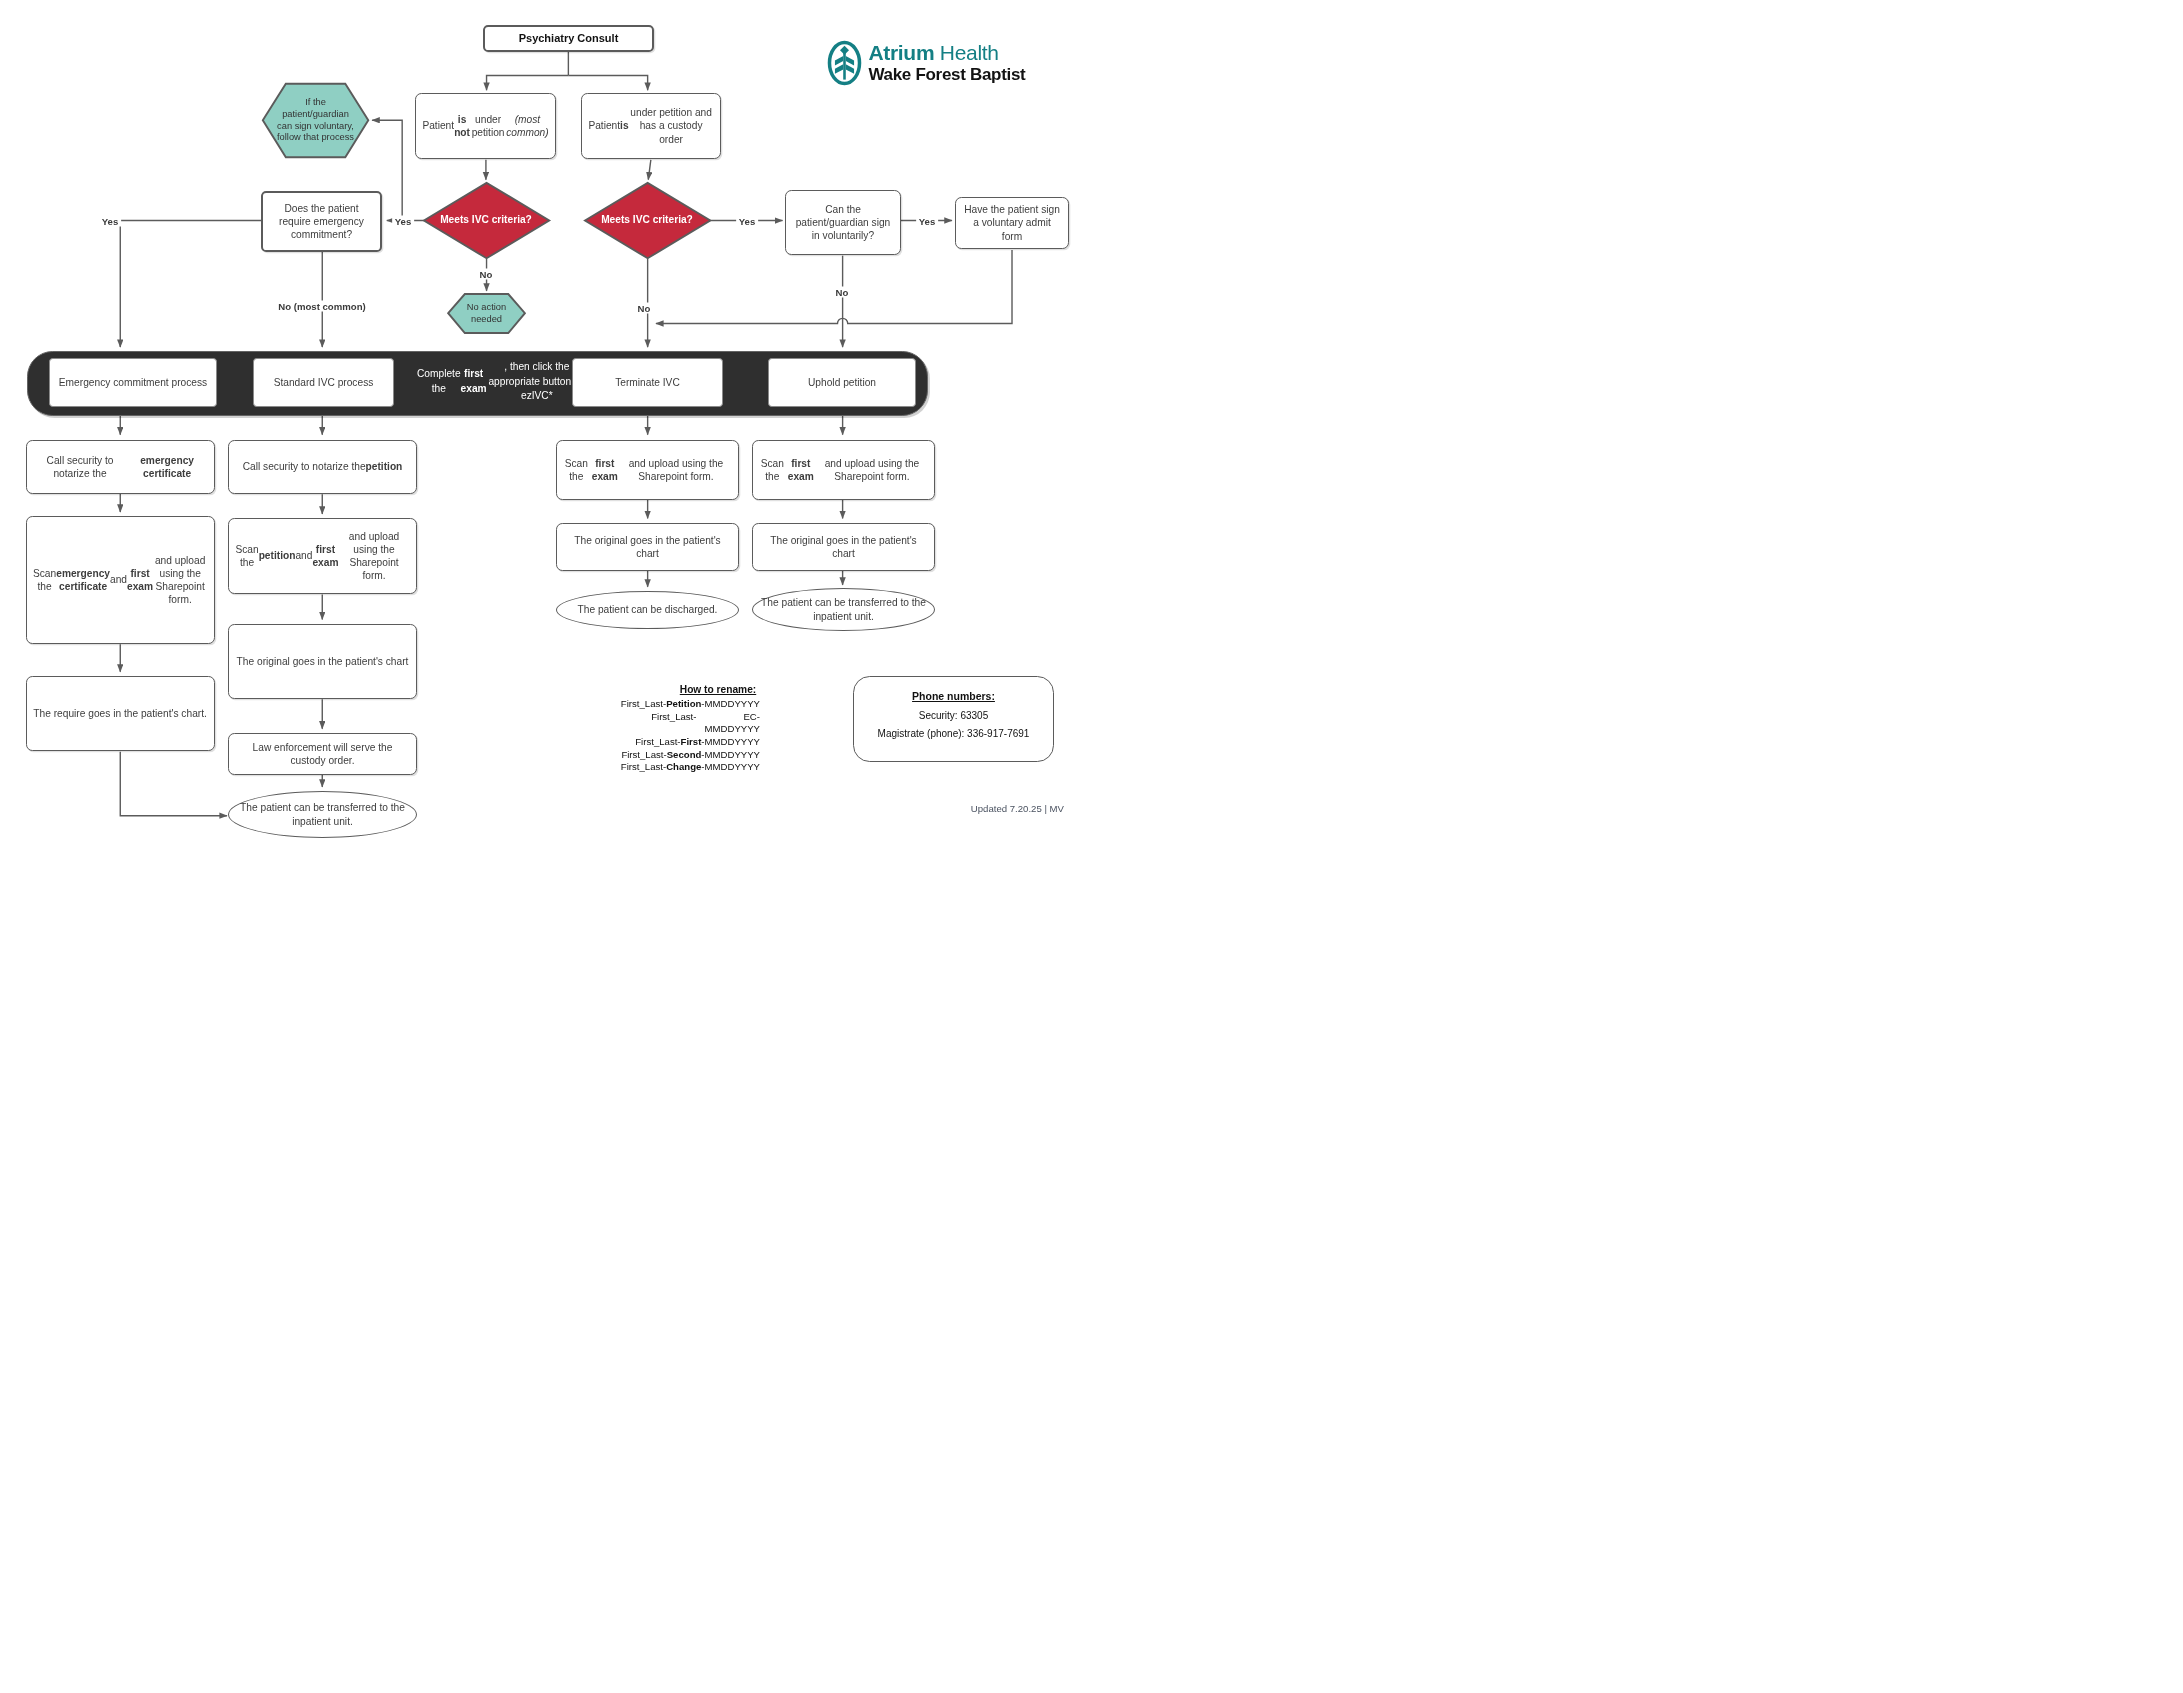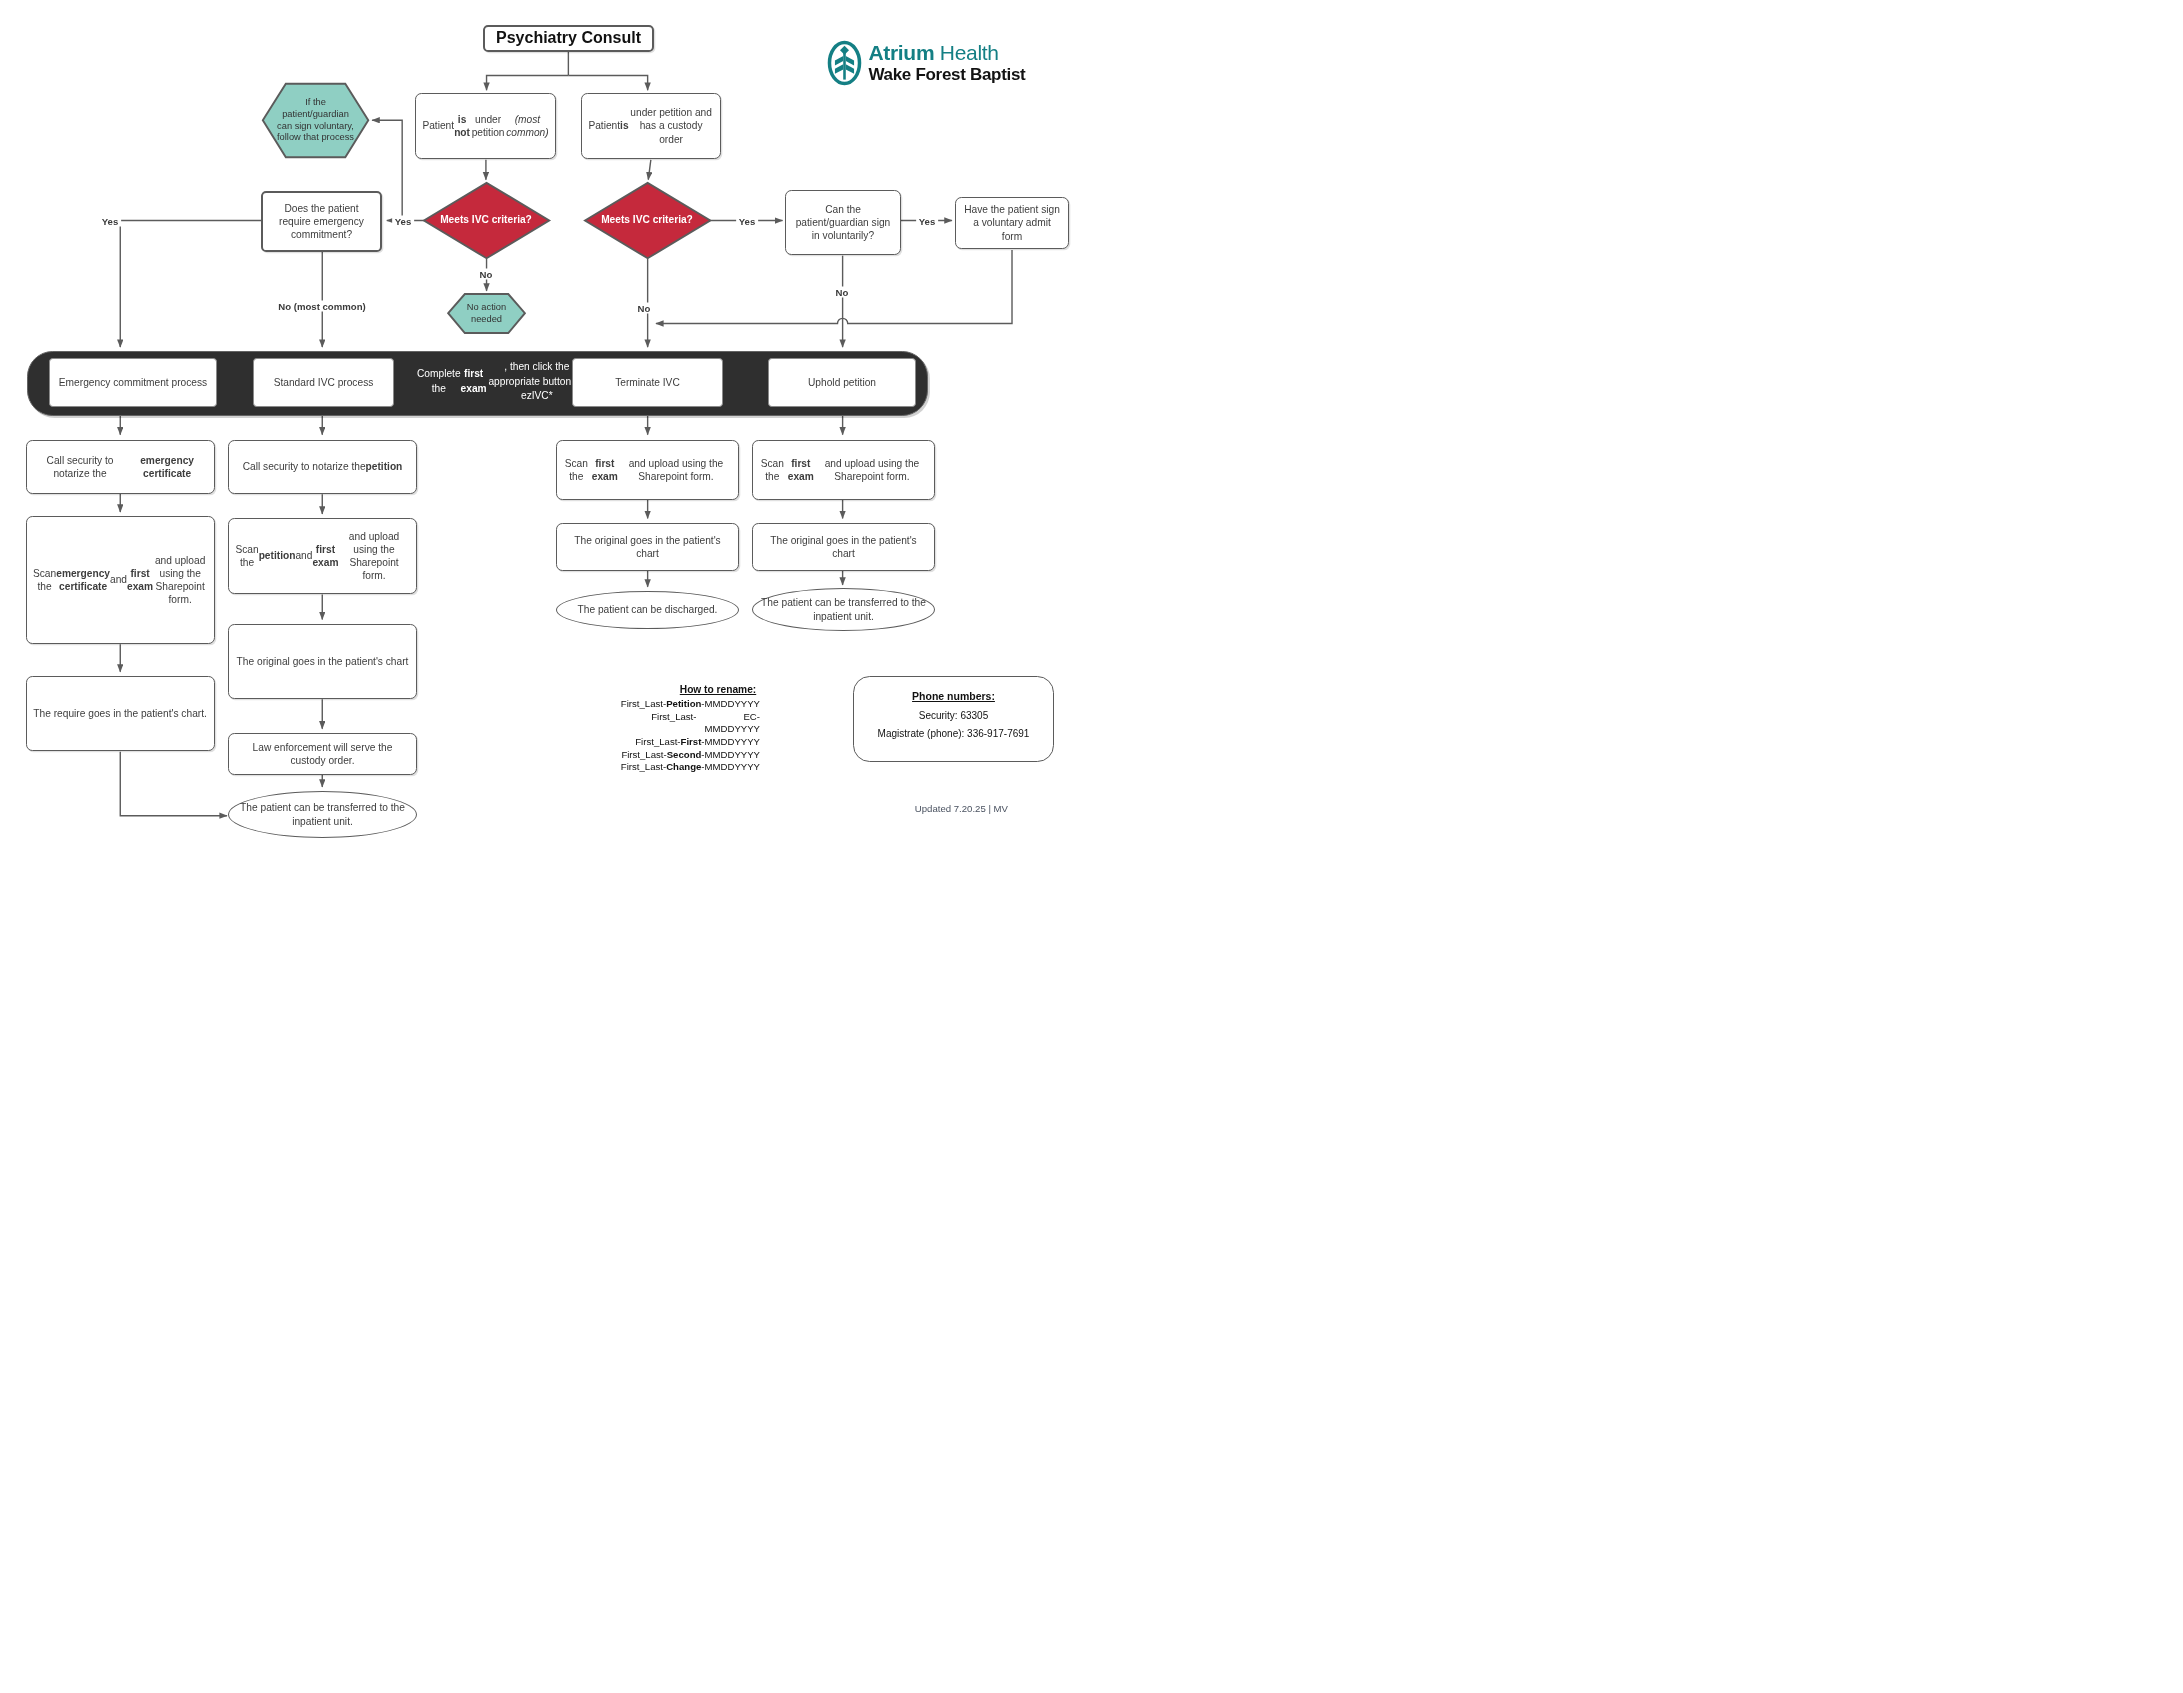--- a/index.html
+++ b/index.html
@@ -32,21 +32,21 @@
   }
   .bandbox{
     position:absolute;z-index:3;background:#fff;border:1.3px solid #8a8a8a;border-radius:3.8px;
     display:flex;align-items:center;justify-content:center;text-align:center;font-size:10.2px;
     line-height:1.3;padding:2.6px 6.4px;box-sizing:border-box;
   }
   .bandtext{position:absolute;z-index:3;color:#ffffff;display:flex;align-items:center;justify-content:space-between;
     text-align:center;font-size:10.2px;line-height:1.45;}
   #page-title{position:absolute;z-index:2;font-size:18.5px;font-weight:bold;color:#141414;
     text-align:center;line-height:1.32;}
-  #consult.node{font-size:16px;font-weight:bold;color:#111;}
+  #consult.node{font-size:11px;font-weight:bold;color:#111;}
   #logo{position:absolute;z-index:2;display:flex;align-items:center;}
   #logo .wordmark{margin-left:6.4px;}
   #logo .row1{font-size:21px;letter-spacing:-0.3px;color:var(--brand_teal);}
   #logo .row1 .b{font-weight:bold;}
   #logo .row2{font-size:17px;font-weight:bold;color:#121212;margin-top:0.6px;letter-spacing:-0.3px;}
   #rename-header{position:absolute;z-index:2;font-weight:bold;text-decoration:underline;
     font-size:10.2px;color:#111;text-align:center;}
   #rename-lines{position:absolute;z-index:2;font-size:9.6px;color:#111;text-align:right;line-height:1.32;}
   #phone-box{
     position:absolute;z-index:2;background:#fff;border:1.6px solid var(--line);border-radius:16.6px;
@@ -196,16 +196,16 @@
     <div><span>First_Last-</span><span style="font-weight: bold;">Second</span><span>-MMDDYYYY</span></div>
     <div><span>First_Last-</span><span style="font-weight: bold;">Change</span><span>-MMDDYYYY</span></div>
   </div>
 
   <div id="phone-box" style="left:853px;top:676px;width:201px;height:86px;">
     <div class="ph-header">Phone numbers:</div>
     <div>Security: 63305</div>
     <div>Magistrate (phone): 336-917-7691</div>
   </div>
 
-  <div id="updated" style="left:864px;top:803px;width:144px;">Updated 7.20.25 | MV</div>
+  <div id="updated" style="left:920px;top:803px;width:144px;">Updated 7.20.25 | MV</div>
 
 </div>
 
 
 </body></html>

